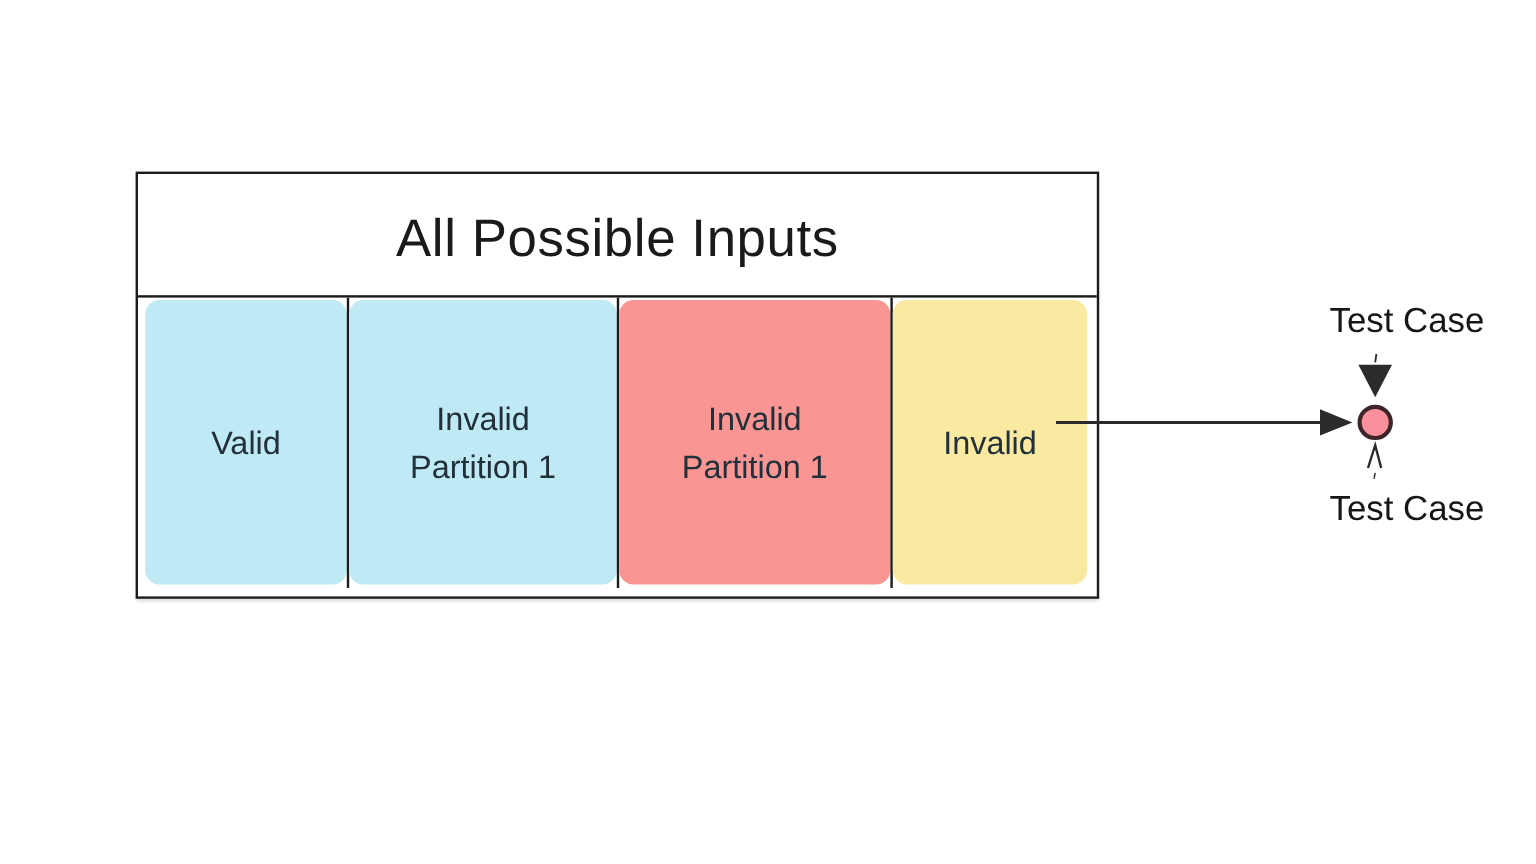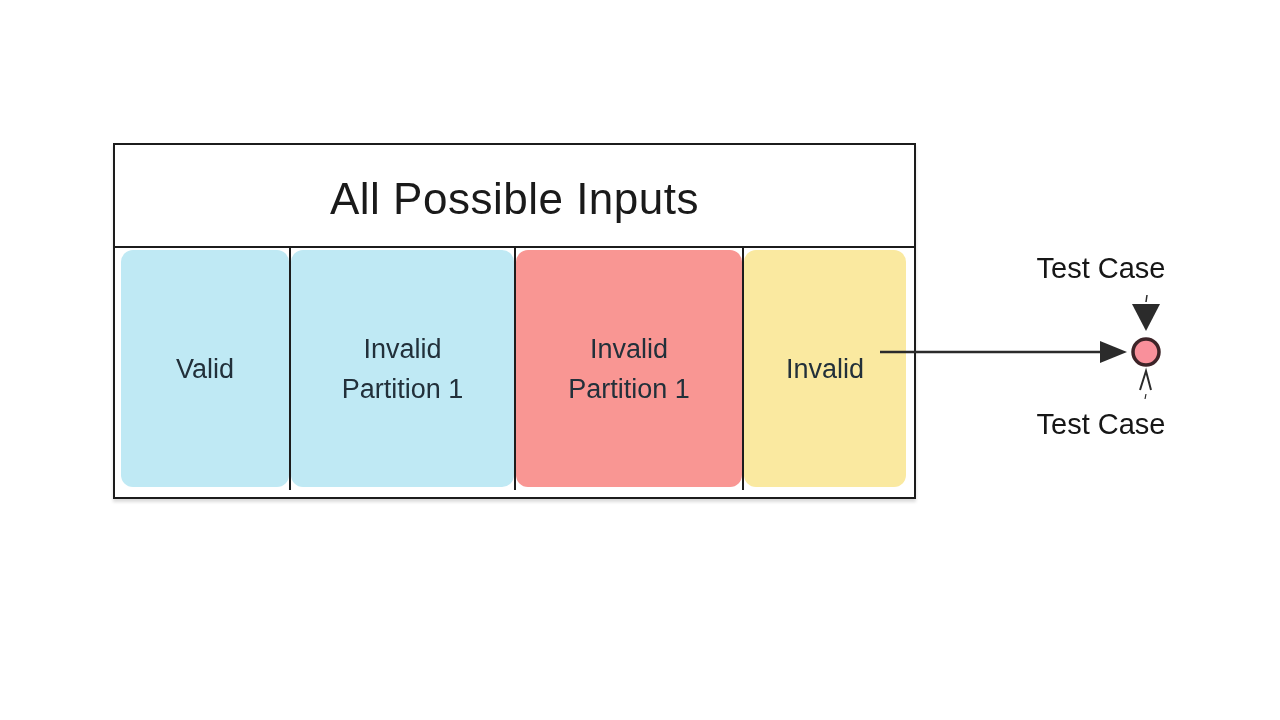--- a/index.html
+++ b/index.html
@@ -73,23 +73,22 @@
     font-size: 27px;
     font-weight: 500;
     line-height: 40px;
     text-align: center;
     white-space: nowrap;
   }
 
   
   .test-case-label {
     position: absolute;
-    left: 1026px;
+    left: 1108px;
     width: 150px;
-    text-align: center;
     font-size: 29px;
     font-weight: 500;
     color: #161616;
     white-space: nowrap;
   }
   .test-case-top { top: 252px; }
   .test-case-bottom { top: 408px; }
 
   .overlay-svg {
     position: absolute;

